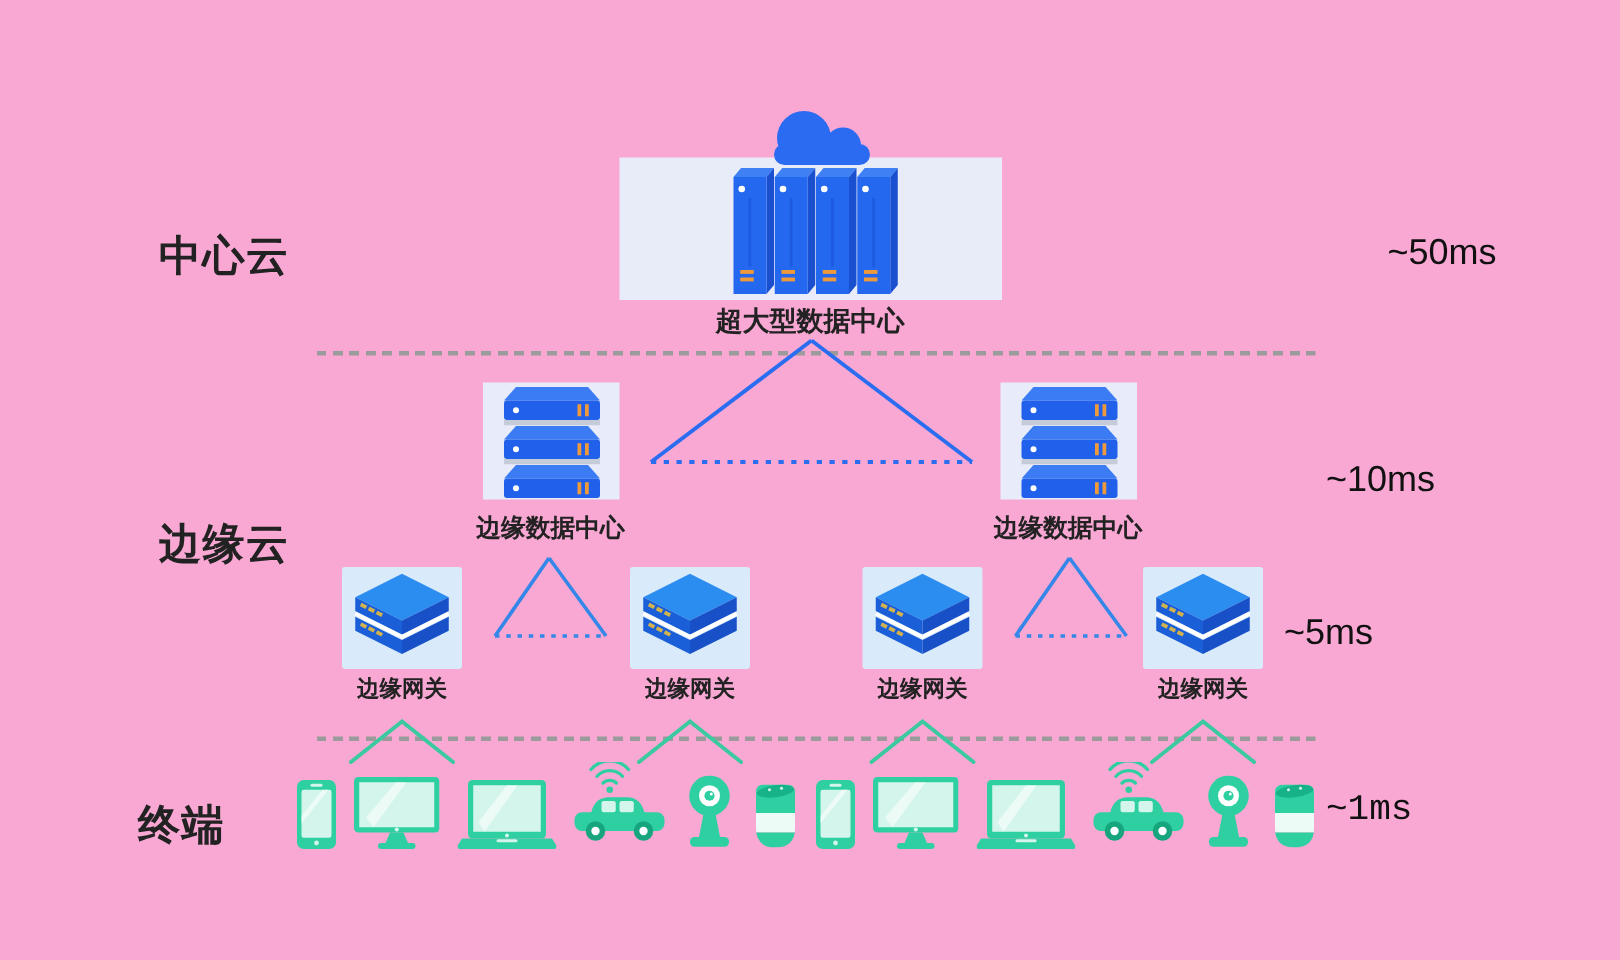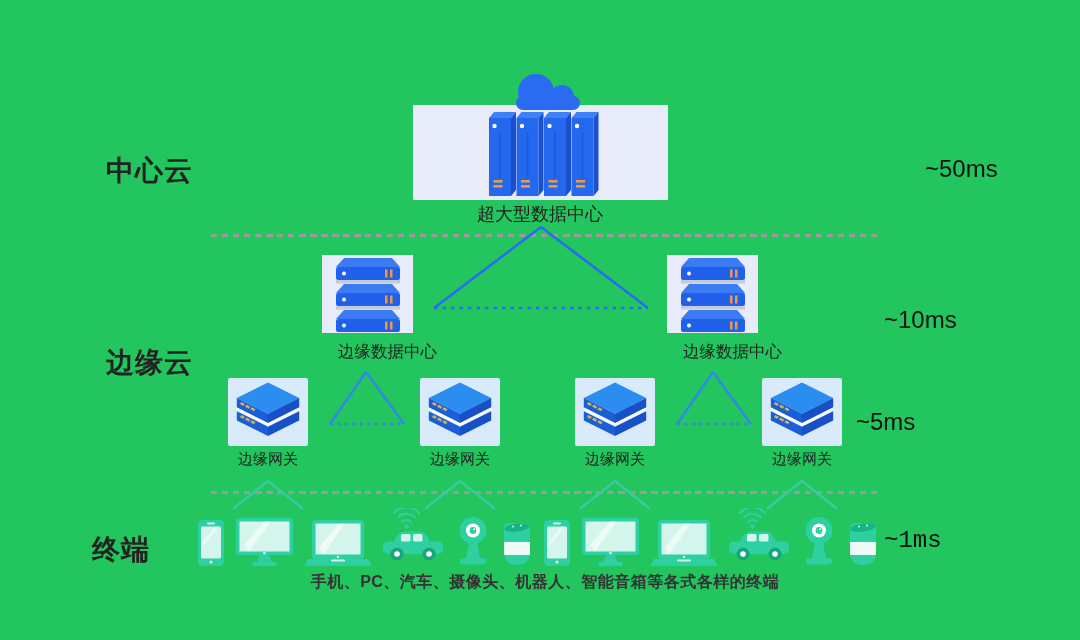--- a/index.html
+++ b/index.html
@@ -1,25 +1,25 @@
 <!DOCTYPE html>
 <html><head>
 <meta charset="utf-8">
 <style>
   html,body{margin:0;padding:0;background:#ffffff;}
   #canvas{
-    position:relative;width:1080px;height:640px;background:#22c55e;overflow:hidden;
+    position:relative;width:1080px;height:640px;background:#f9a8d4;overflow:hidden;
     font-family:"Liberation Sans","DejaVu Sans",sans-serif;color:#1f1f1f;
   }
   .abs{position:absolute;}
   .tier-label{font-size:28px;font-weight:700;color:#222;letter-spacing:1px;}
   .latency-label{font-size:24px;font-weight:500;color:#111;}
-  .node-label{font-weight:400;color:#222;text-align:center;}
+  .node-label{font-weight:700;color:#222;text-align:center;}
   .central-label{font-size:18px;width:270px;}
-  .dc-label{font-size:16.5px;width:140px;text-align:right;}
+  .dc-label{font-size:16.5px;width:140px;}
   .gw-label{font-size:15px;width:120px;}
   .caption{font-size:16px;font-weight:600;color:#333;text-align:center;width:700px;letter-spacing:0.5px;}
   .divider{
     height:3px;width:666px;
     background:repeating-linear-gradient(90deg,#9b9b9b 0 6.5px,transparent 6.5px 11px);
   }
   .bg-lavender{background:#e8ebf8;}
   .bg-lightblue{background:#d9eafb;border-radius:2px;}
   .bg-dc{background:#e7ebfa;}
   .term-row{display:flex;align-items:flex-end;justify-content:space-between;}
@@ -392,15 +392,14 @@
         <rect x="0" y="0" width="30" height="23" fill="#2ecfa0"></rect>
         <rect x="0" y="23" width="30" height="13" fill="#ecfbf6"></rect>
         <rect x="0" y="36" width="30" height="12" fill="#2ecfa0"></rect>
       </g>
       <ellipse cx="15" cy="8.5" rx="12.5" ry="4" fill="#17b287" transform="rotate(-7 15 8.5)"></ellipse>
       <circle cx="11" cy="7.5" r="1" fill="#d4f5ec"></circle>
         <circle cx="19" cy="6.5" r="1" fill="#d4f5ec"></circle>
     </svg>
   </div>
 
-  <div class="abs caption" style="left:195px;top:572px;">手机、PC、汽车、摄像头、机器人、智能音箱等各式各样的终端</div>
 
 </div>
 
 </body></html>

